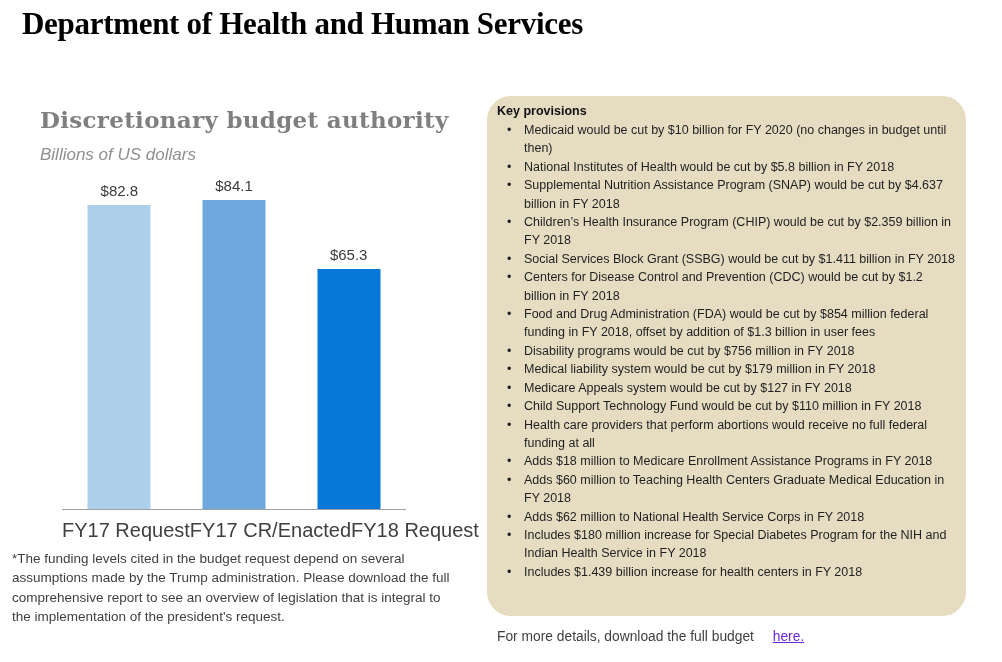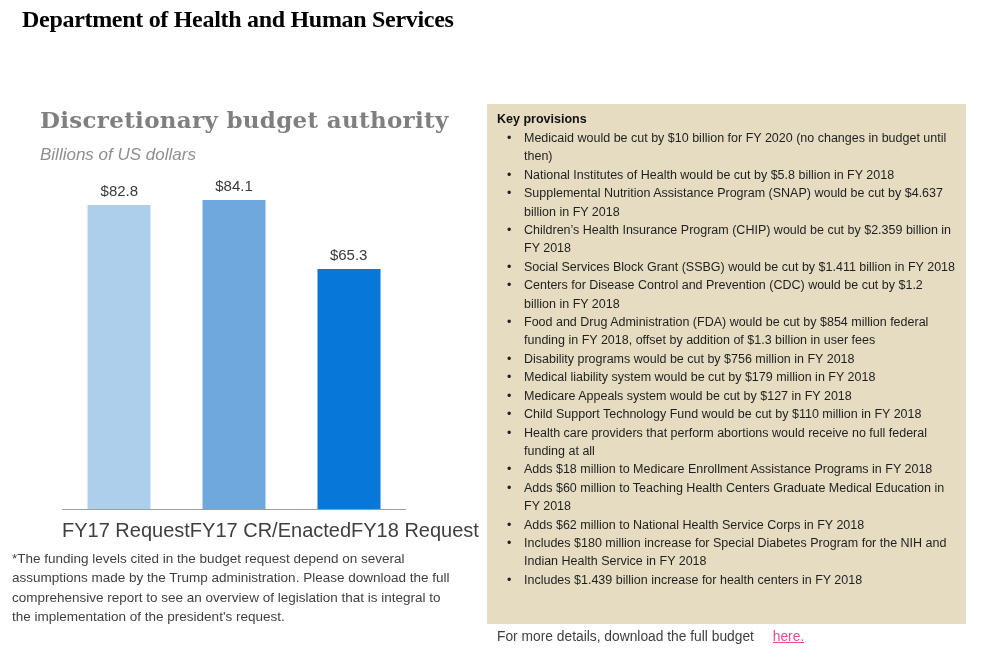--- a/index.html
+++ b/index.html
@@ -11,21 +11,21 @@
     background: #ffffff;
     overflow: hidden;
     font-family: "Liberation Sans", sans-serif;
   }
   .page-title {
     position: absolute;
     left: 22px;
     top: 6px;
     font-family: "Liberation Serif", serif;
     font-weight: bold;
-    font-size: 24px;
+    font-size: 31px;
     letter-spacing: -0.3px;
     color: #000000;
     white-space: nowrap;
   }
   .chart-title {
     position: absolute;
     left: 40px;
     top: 106px;
     font-family: "DejaVu Serif", serif;
     font-weight: bold;
@@ -88,25 +88,26 @@
     top: 549px;
     width: 450px;
     text-align: left;
     font-size: 13.5px;
     line-height: 19.3px;
     color: #3f3f3f;
   }
   .provisions {
     position: absolute;
     left: 487px;
-    top: 104px;
+    top: 96px;
     width: 479px;
     height: 520px;
     background: #e5dcc2;
     padding: 7px 10px 8px 10px;
+    border-radius: 24px;
   }
   .prov-heading {
     font-weight: bold;
     font-size: 12.5px;
     line-height: 17px;
     color: #101010;
   }
   .prov-list { list-style: none; margin: 1px 0 14px 0; padding: 0; }
   .prov-list li {
     position: relative;
@@ -124,21 +125,21 @@
   }
   .footer {
     position: absolute;
     left: 497px;
     top: 629px;
     font-size: 13.8px;
     color: #3f3f3f;
     white-space: nowrap;
   }
   .footer a {
-    color: #ec4899;
+    color: #6d28d9;
     text-decoration: underline;
     cursor: pointer;
     padding-left: 15px;
   }
 </style>
 </head>
 <body>
 
 <div class="page">
 

